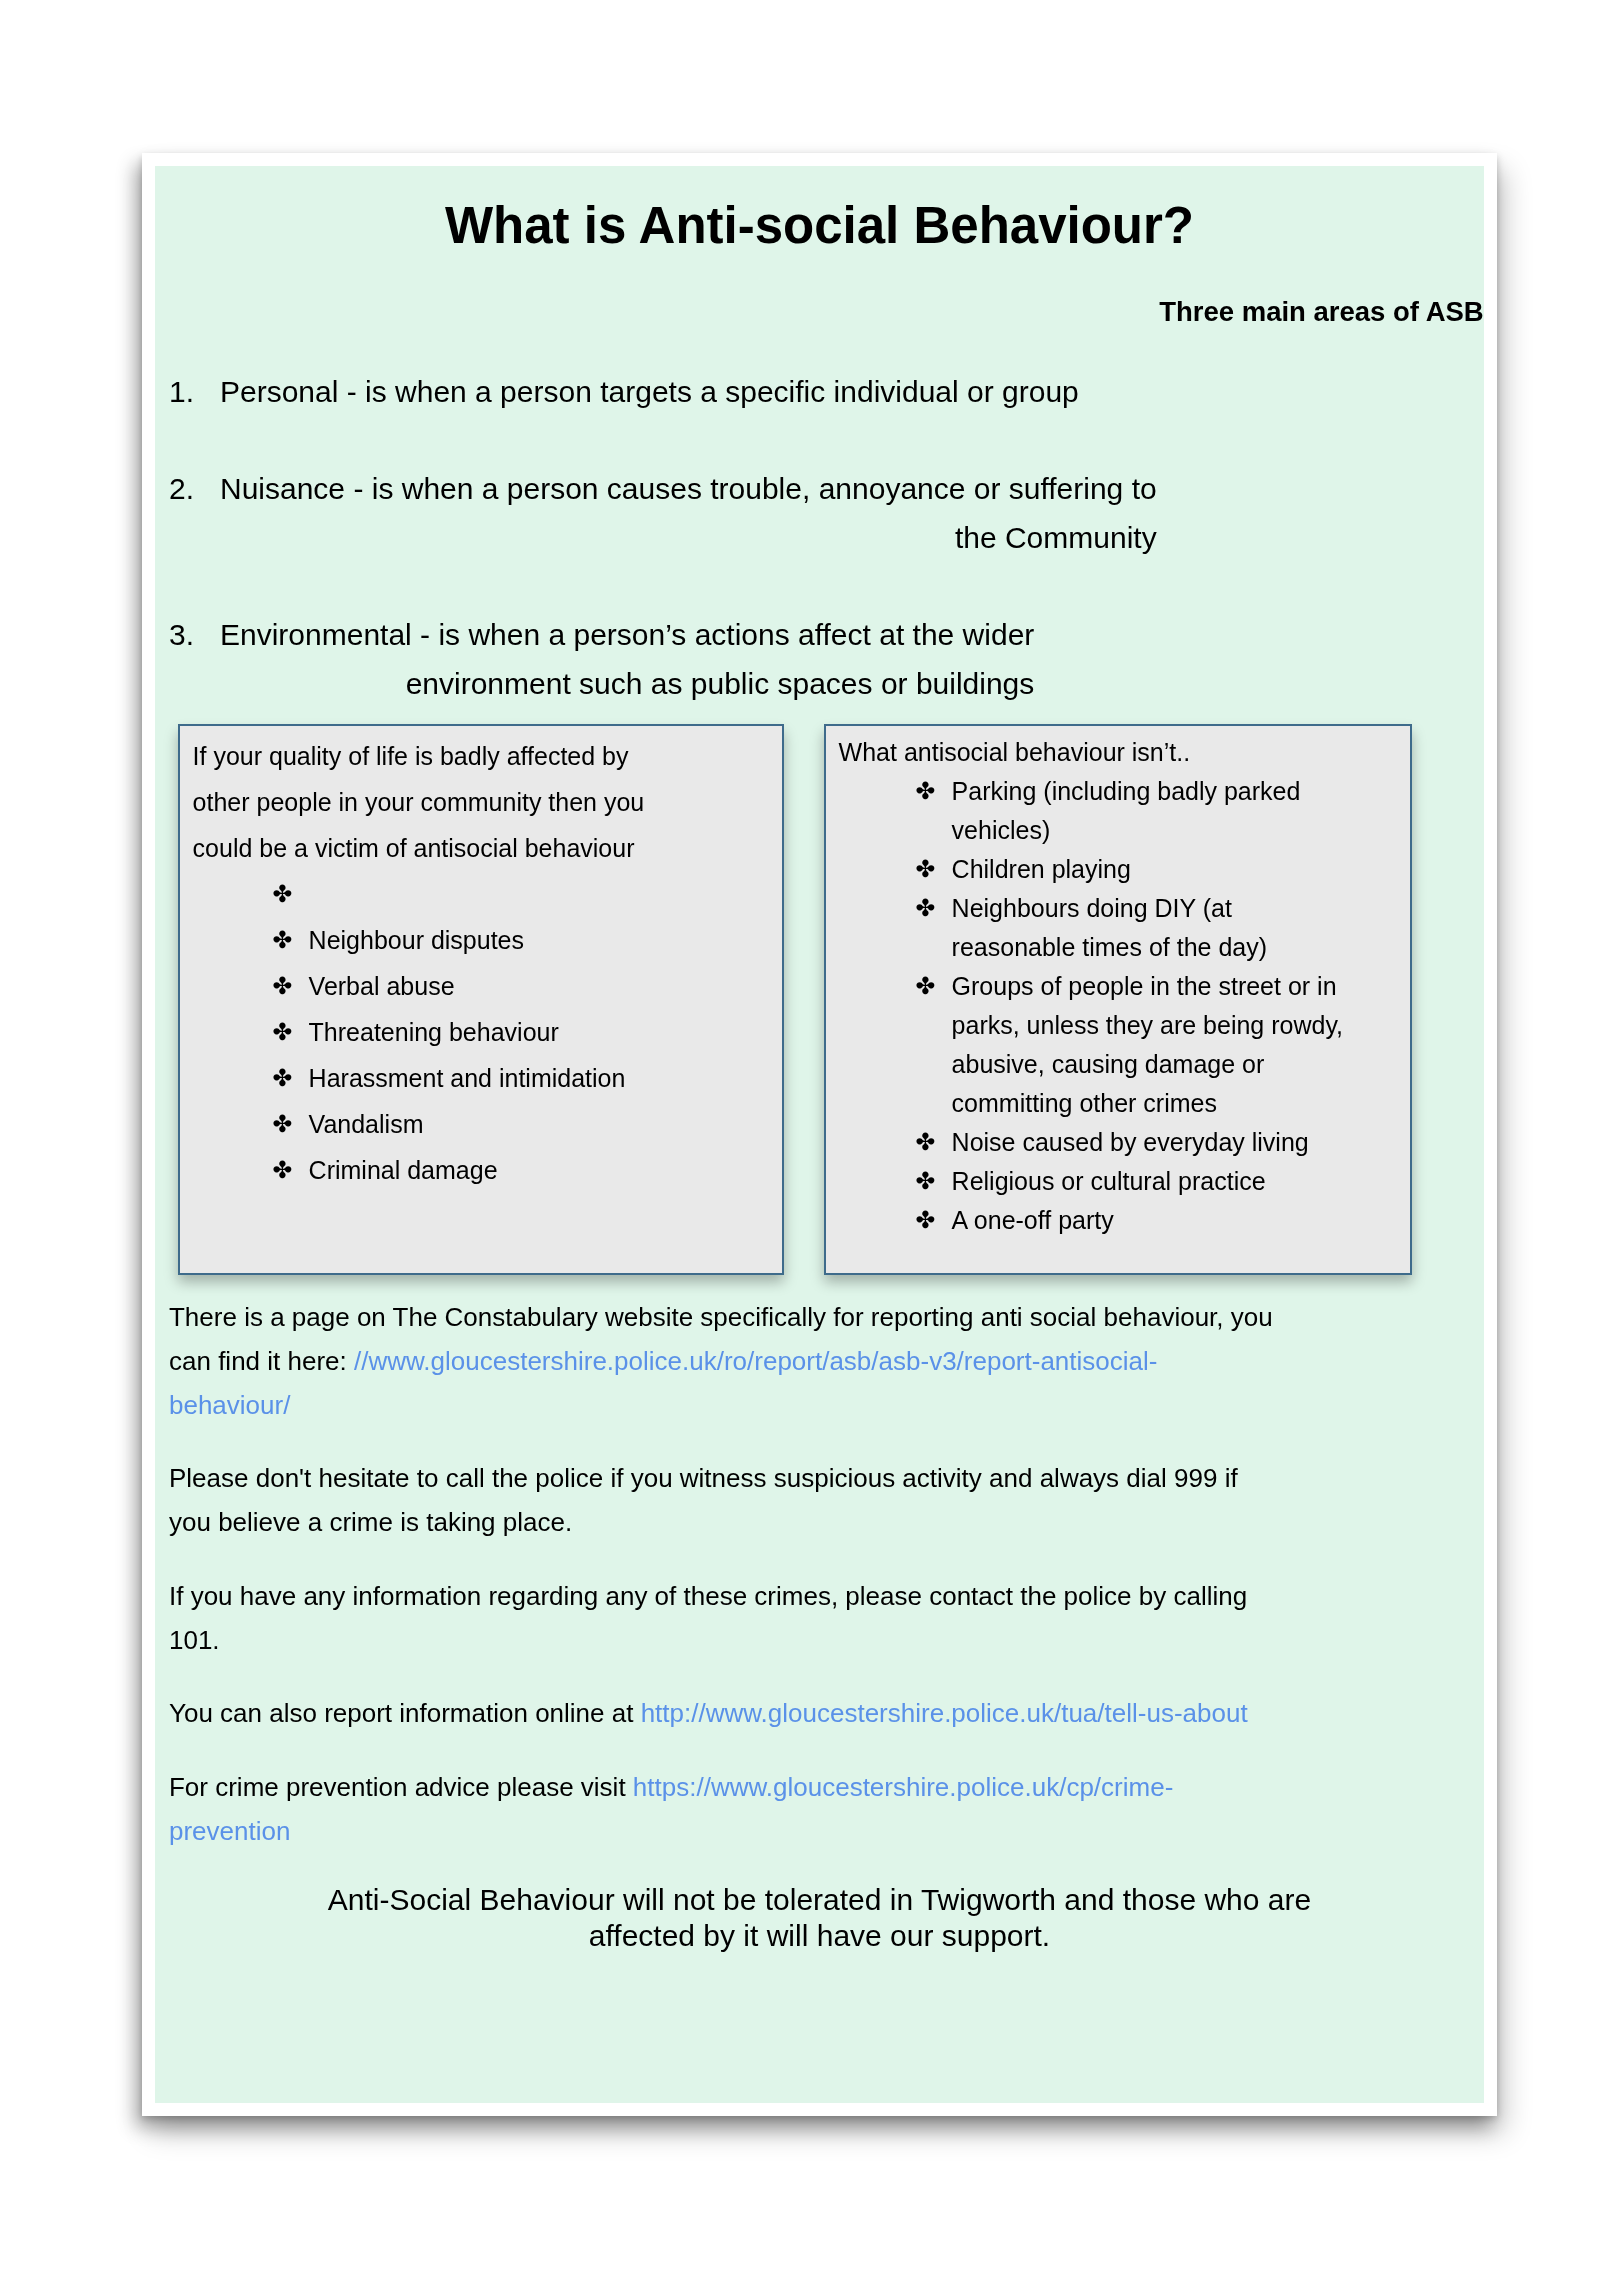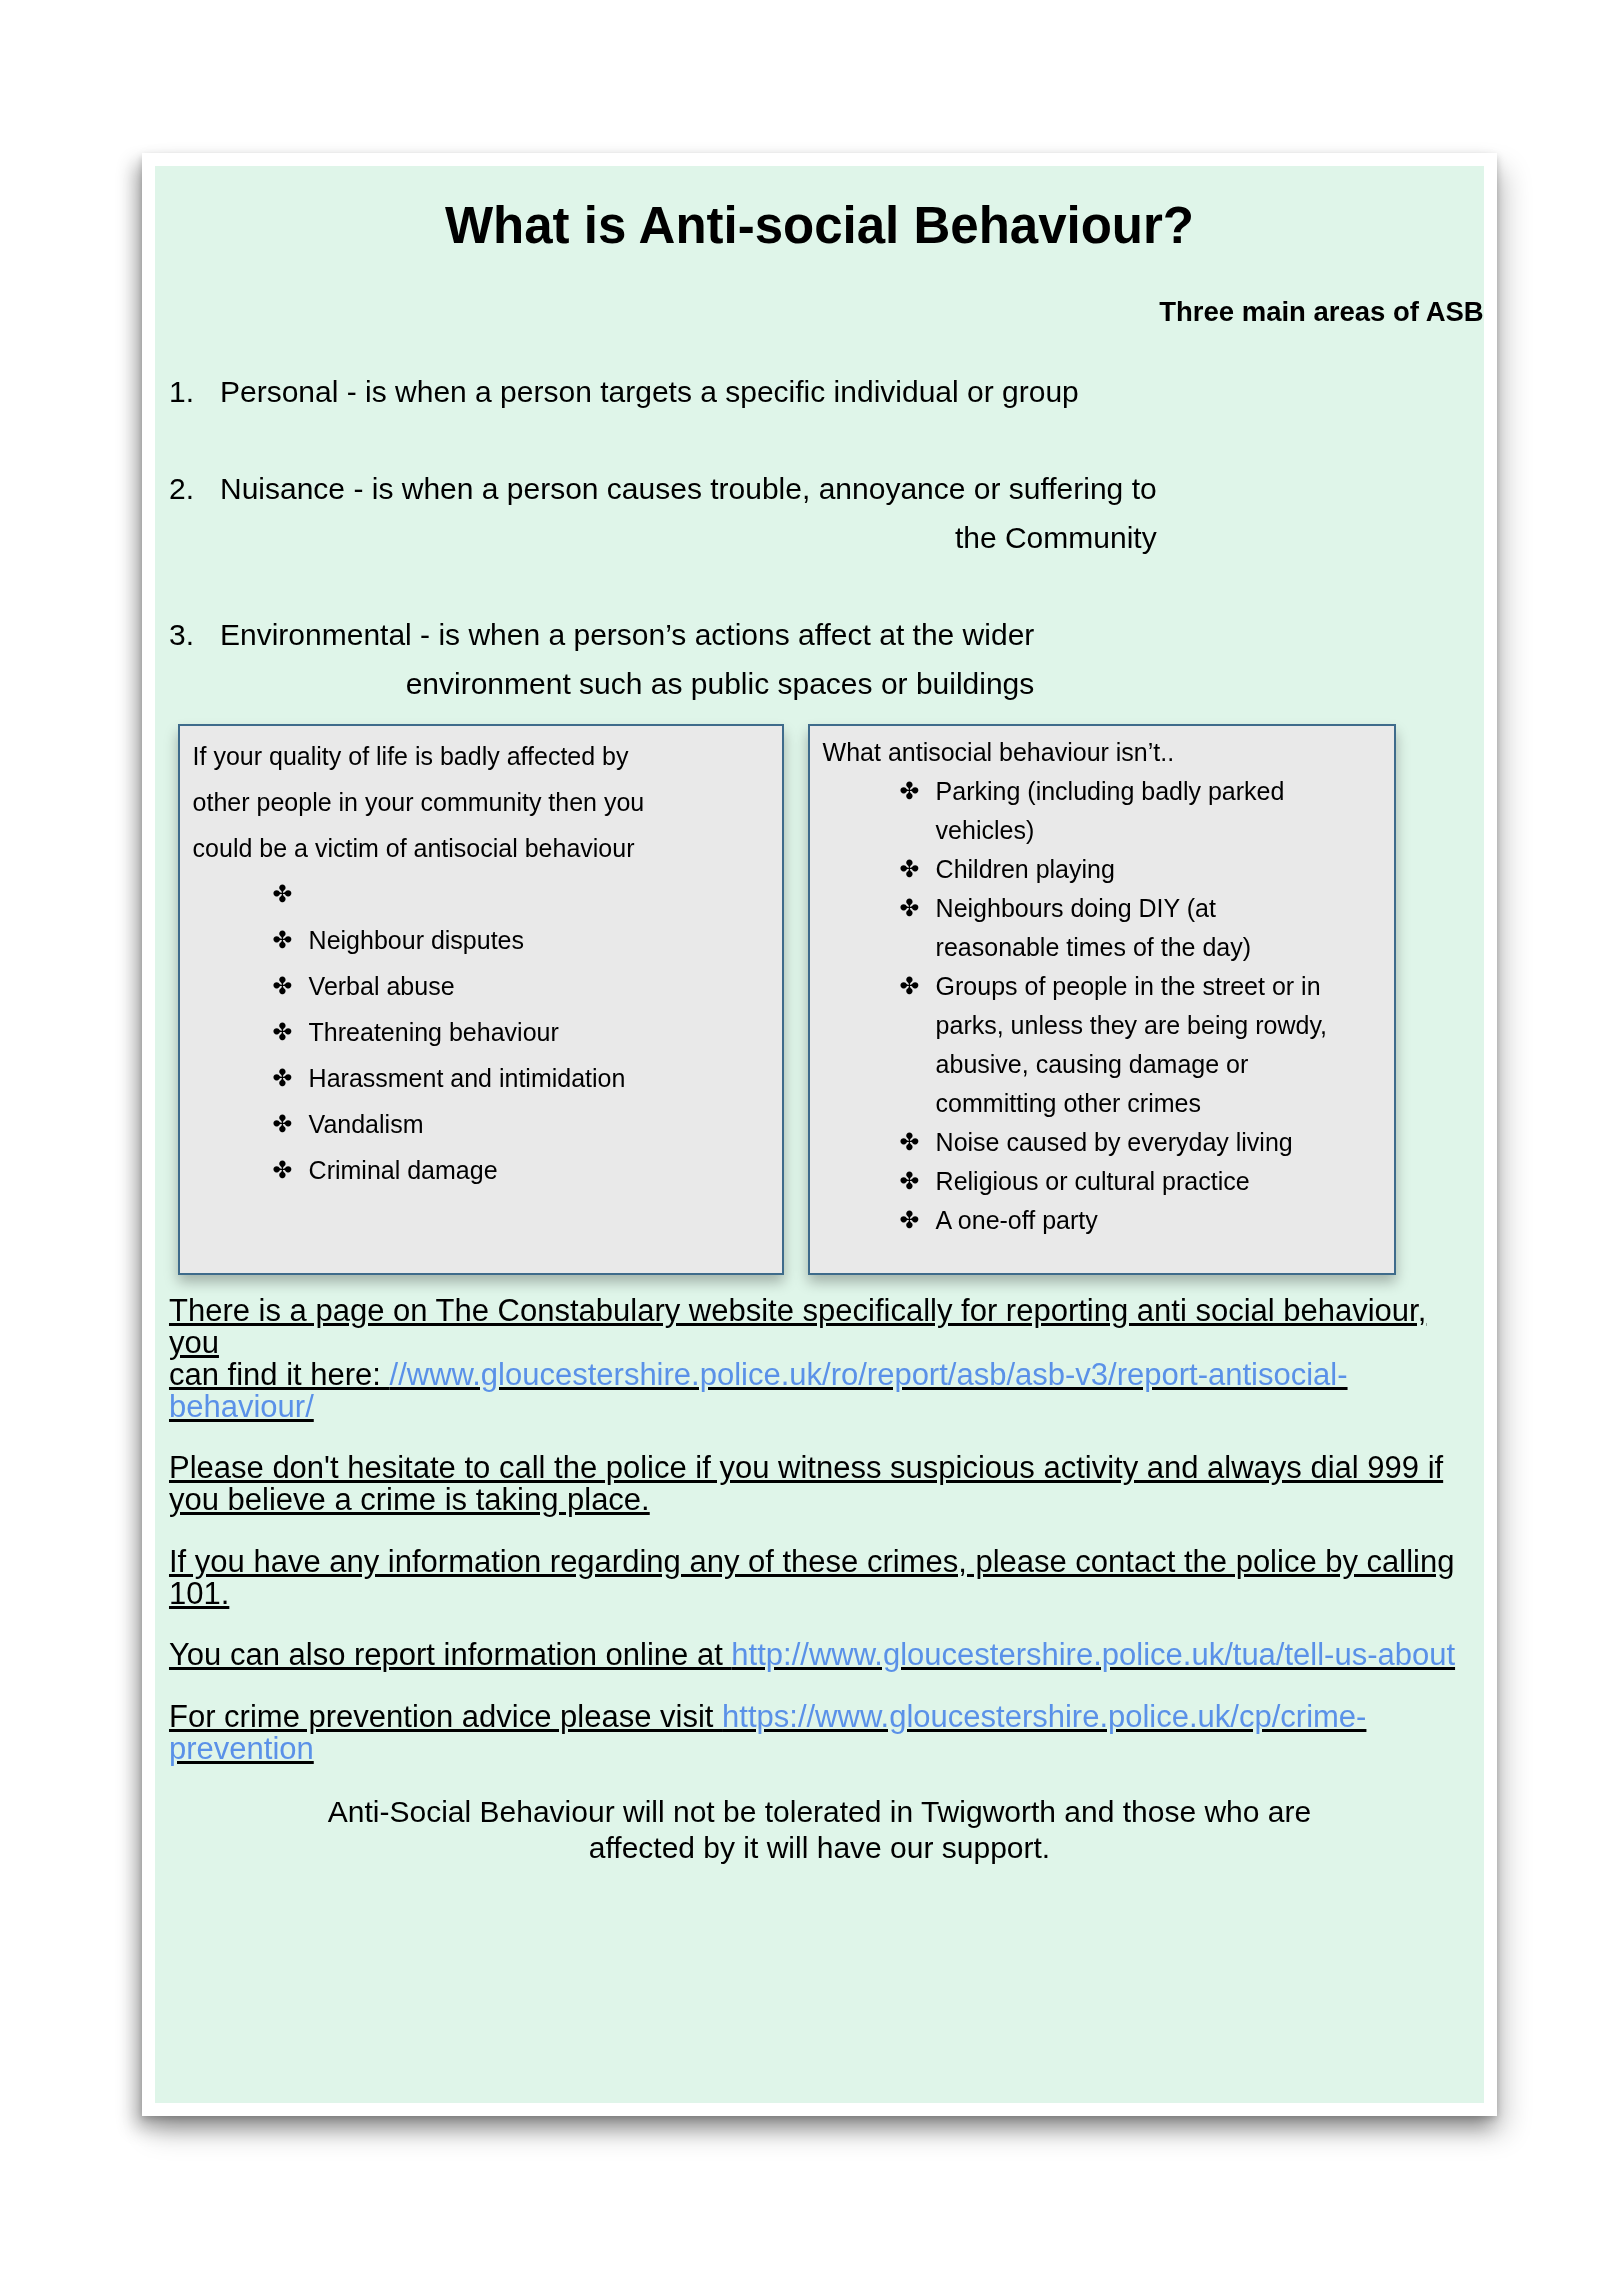--- a/index.html
+++ b/index.html
@@ -27,38 +27,38 @@
   }
   .subtitle{
     margin:39px 0 0 0;text-align:right;
     font-size:27.5px;font-weight:bold;line-height:30px;
   }
   .numlist{margin:40px 14.7px 0 13.7px;}
   .numitem{display:flex;margin-bottom:48px;font-size:30px;line-height:49px;}
   .numitem:last-child{margin-bottom:0;}
   .numitem .num{width:51px;flex:none;}
   .numitem .itext{white-space:pre-line;text-align:right;}
-  .boxes-row{display:flex;margin:16.7px 9.8px 0 23px;gap:24px;}
+  .boxes-row{display:flex;margin:16.7px 9.8px 0 23px;gap:40px;}
   .infobox{
     box-sizing:border-box;height:551px;flex:none;
     border:2.9px solid var(--box-border,#3e6b8b);
     background:var(--box-bg,#e9e9e9);
     box-shadow:0 7.9px 12.8px rgba(0,0,0,0.28);
     padding:6.9px 9.8px 0 12.3px;
     font-size:25px;
   }
   .infobox.left{width:606px;line-height:46px;}
   .infobox.right{width:588px;line-height:39px;}
   .box-intro{white-space:pre-line;}
   .brow{display:flex;}
   .infobox.left .brow{margin-left:80px;}
   .infobox.right .brow{margin-left:77px;}
   .bullet{width:36px;flex:none;font-size:23.6px;}
   .btxt{white-space:pre-line;}
-  .paras{margin:19.6px 12.3px 0 13.7px;font-size:31px;line-height:32px;text-decoration:underline;}
+  .paras{margin:19.6px 12.3px 0 13.7px;font-size:26px;line-height:44px;}
   .para{white-space:pre-line;margin:0 0 29.4px 0;}
   .link{color:var(--link,#5a91e8);text-decoration:none;cursor:pointer;}
   .closing{
     margin:0 29.4px 0 29.4px;text-align:center;
     font-size:30px;line-height:36px;white-space:pre-line;
   }
 </style>
 </head>
 <body>
 

